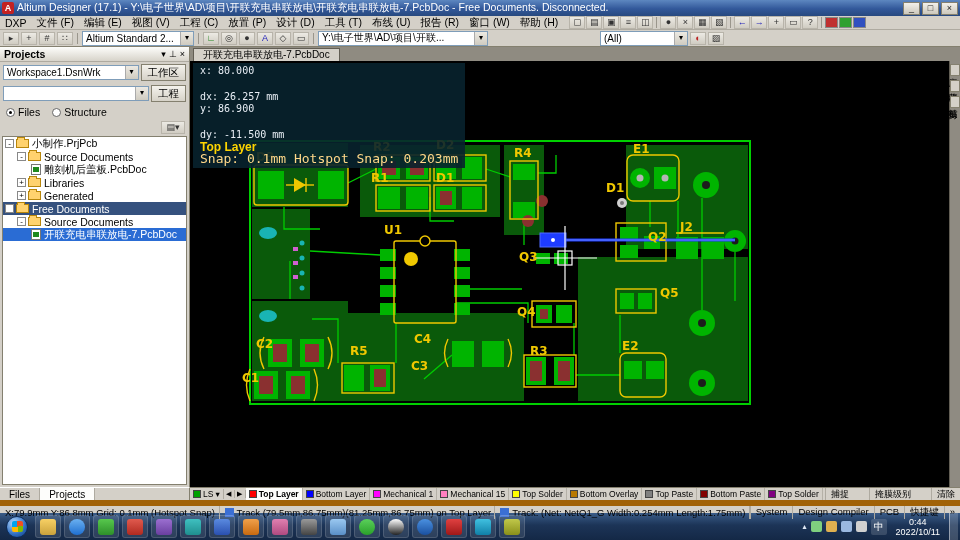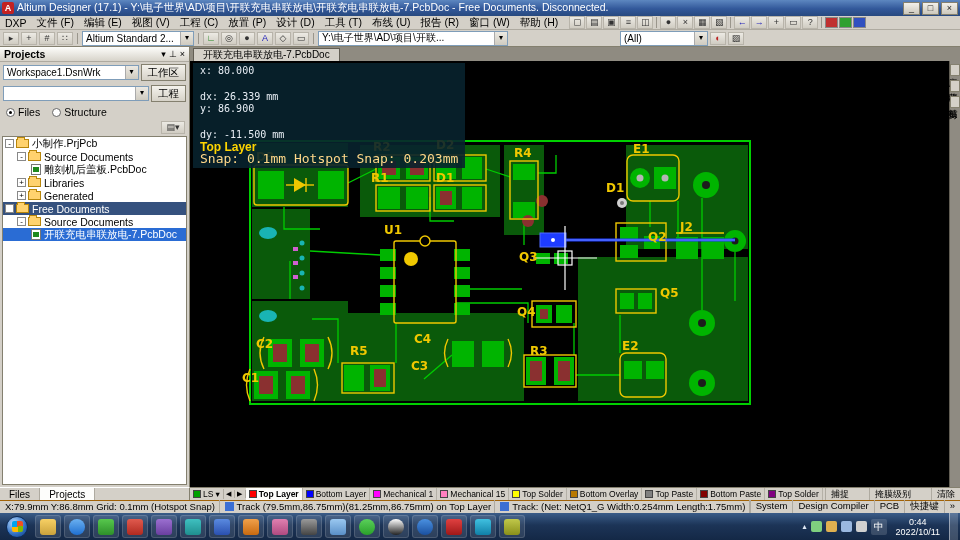--- a/index.html
+++ b/index.html
@@ -79,21 +79,21 @@
   .lsbox { display:flex; align-items:center; gap:2px; padding:0 3px; border-right:1px solid #aeaaa0; flex:none; }
   .sw { width:8px; height:8px; display:inline-block; border:1px solid #444; flex:none; }
   .lnav { width:11px; text-align:center; border-right:1px solid #aeaaa0; font-size:7px; flex:none; }
   .lchips { display:flex; overflow:hidden; flex:1; min-width:0; }
   .lchip { display:flex; align-items:center; gap:2px; padding:0 3px; border-right:1px solid #b5b1a7; white-space:nowrap; flex:none; height:12px; }
   .lchip.on { background:#fdfdfb; font-weight:bold; }
   .lbtns { display:flex; flex:none; margin-left:auto;gap:15px; }
   .lbtn { padding:0 5px; border-left:1px solid #aeaaa0; height:12px; display:flex; align-items:center; font-size:9px; white-space:nowrap; }
 
   
-  .statusbar { height:13px; display:flex; align-items:flex-end; background:#d4d0c8; border-top:1px solid #a16207; font-size:9.5px; }
+  .statusbar { height:13px; display:flex; align-items:flex-start; background:#d4d0c8; border-top:6px solid #a16207; font-size:9.5px; }
   .sseg { padding:0 5px; border-right:1px solid #aeaaa0; height:13px; display:flex; align-items:center; white-space:nowrap; overflow:hidden; }
   .sico { width:9px; height:9px; background:#3b6fd4; margin-right:3px; flex:none; }
   .spanels { margin-left:auto; display:flex; }
   .spanel { padding:0 5px; border-left:1px solid #aeaaa0; white-space:nowrap; }
 
   
   .taskbar { height:27px; background:linear-gradient(#3a5c88,#1c3457 45%,#142846); display:flex; align-items:center; padding:0 2px; gap:3px; }
   .orb { width:22px; height:22px; border-radius:50%; flex:none; margin:0 4px;
     background:radial-gradient(circle at 35% 30%, #b8dcff, #2d6cc0 60%, #123a75); border:1px solid #0c2a55;
     display:flex; align-items:center; justify-content:center; }
@@ -170,21 +170,21 @@
     <span class="arrow">▾</span>
   </div>
   <span class="msep"></span>
   <span class="ticon c2">∟</span>
   <span class="ticon">◎</span>
   <span class="ticon">●</span>
   <span class="ticon c3">A</span>
   <span class="ticon">◇</span>
   <span class="ticon">▭</span>
   <span class="msep"></span>
-  <div class="combo" style="width:190px">
+  <div class="combo" style="width:170px">
     <span class="val">Y:\电子世界\AD\项目\开联...</span>
     <span class="arrow">▾</span>
   </div>
   <div class="combo" style="width:88px;margin-left:110px">
     <span class="val">(All)</span>
     <span class="arrow">▾</span>
   </div>
   <span class="ticon c1">◐</span>
   <span class="ticon">▨</span>
 </div>
@@ -264,21 +264,21 @@
 
   <div class="main">
     <div class="doctabs">
       <div class="doctab">开联充电串联放电-7.PcbDoc</div>
     </div>
     <div class="canvas">
 
       <div class="hud">
         <div class="row">
             <span>x: 80.000</span>
-            <span>dx: 26.339 mm</span>
+            <span>dx: 26.257 mm</span>
           </div>
         <div class="row">
             <span>y: 86.900</span>
             <span>dy: -11.500 mm</span>
           </div>
         <div class="lay">Top Layer</div>
         <div class="snap">Snap: 0.1mm Hotspot Snap: 0.203mm</div>
       </div>
 
       <svg viewBox="0 0 770 426" width="770" height="426">

